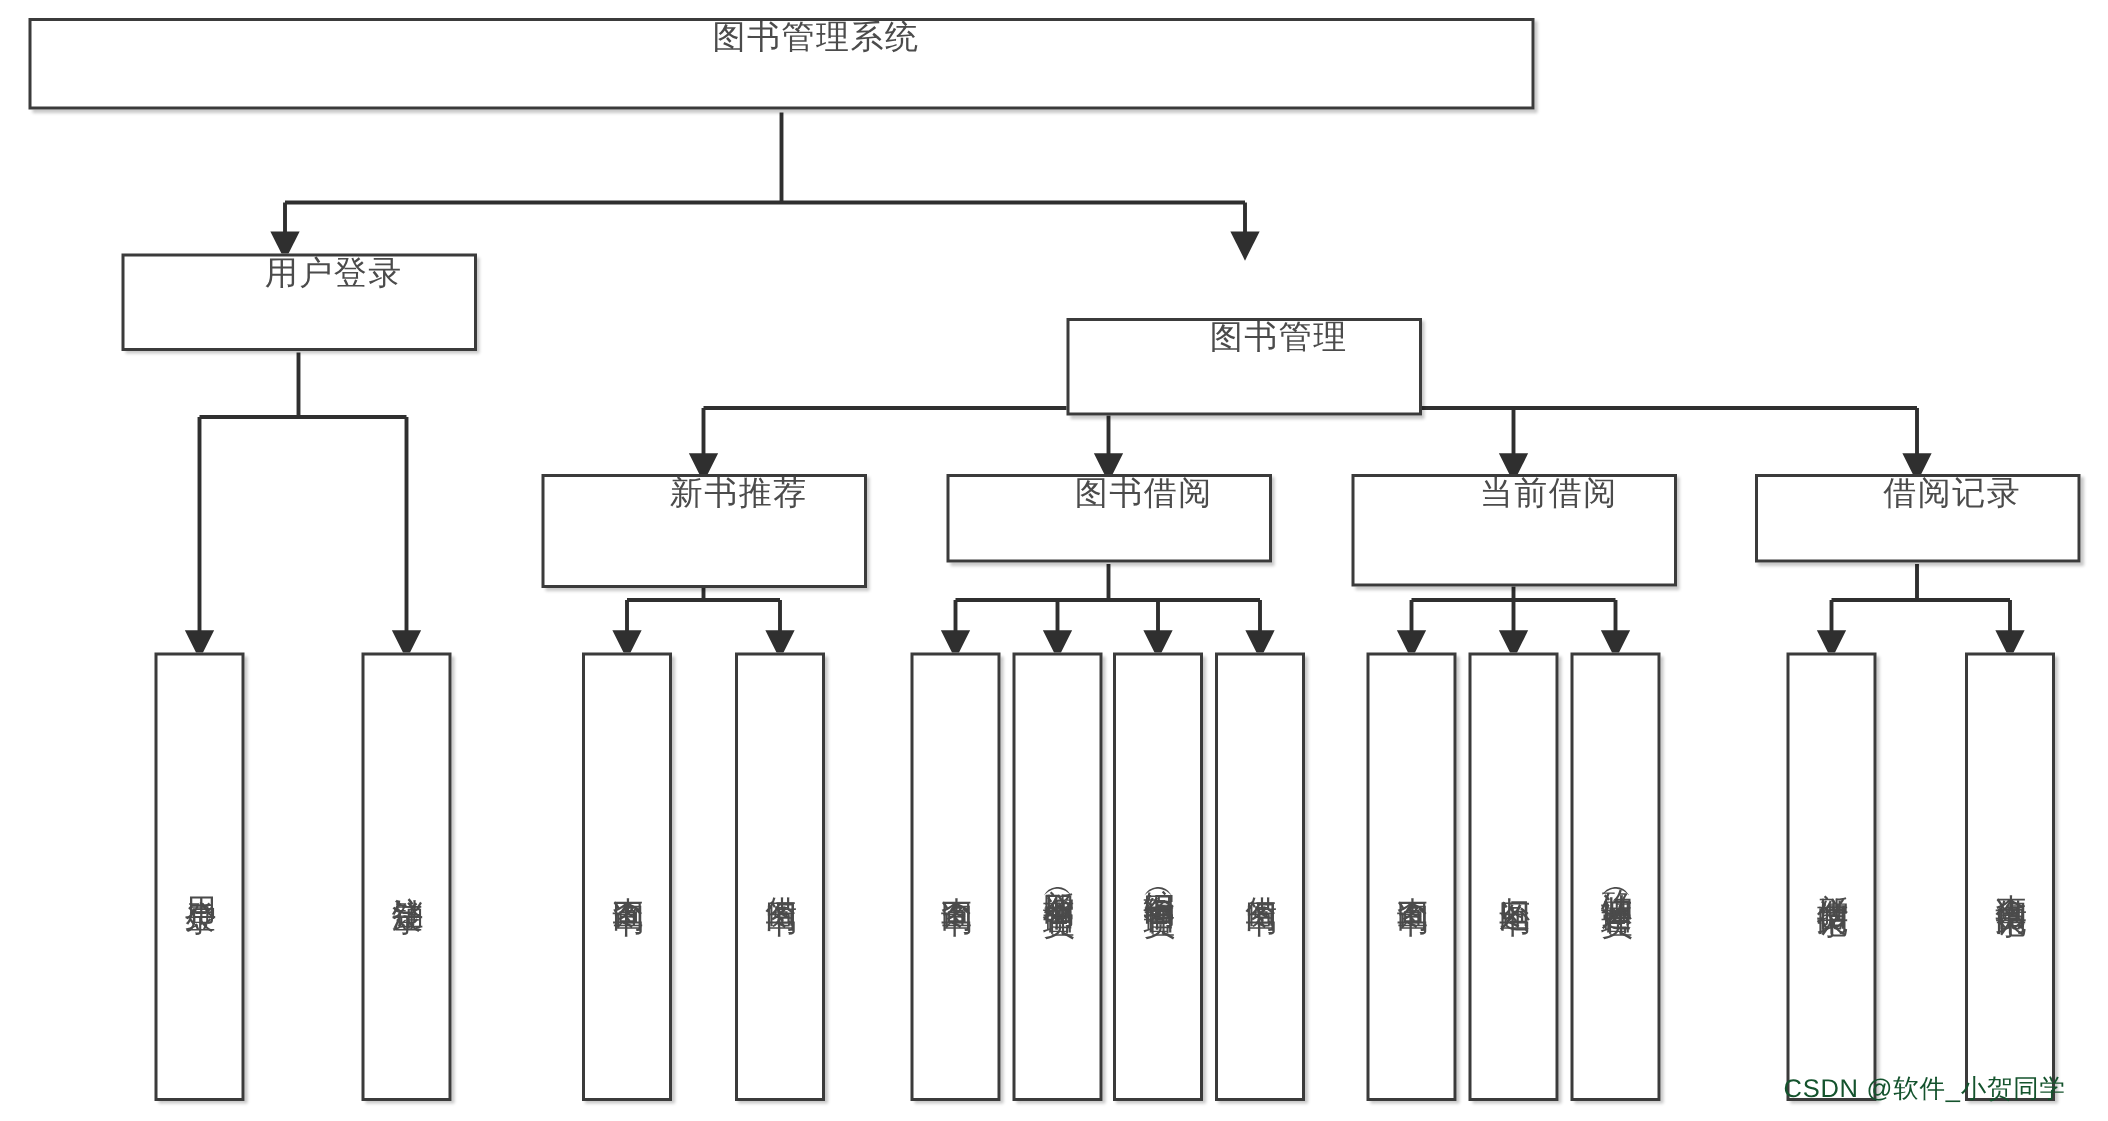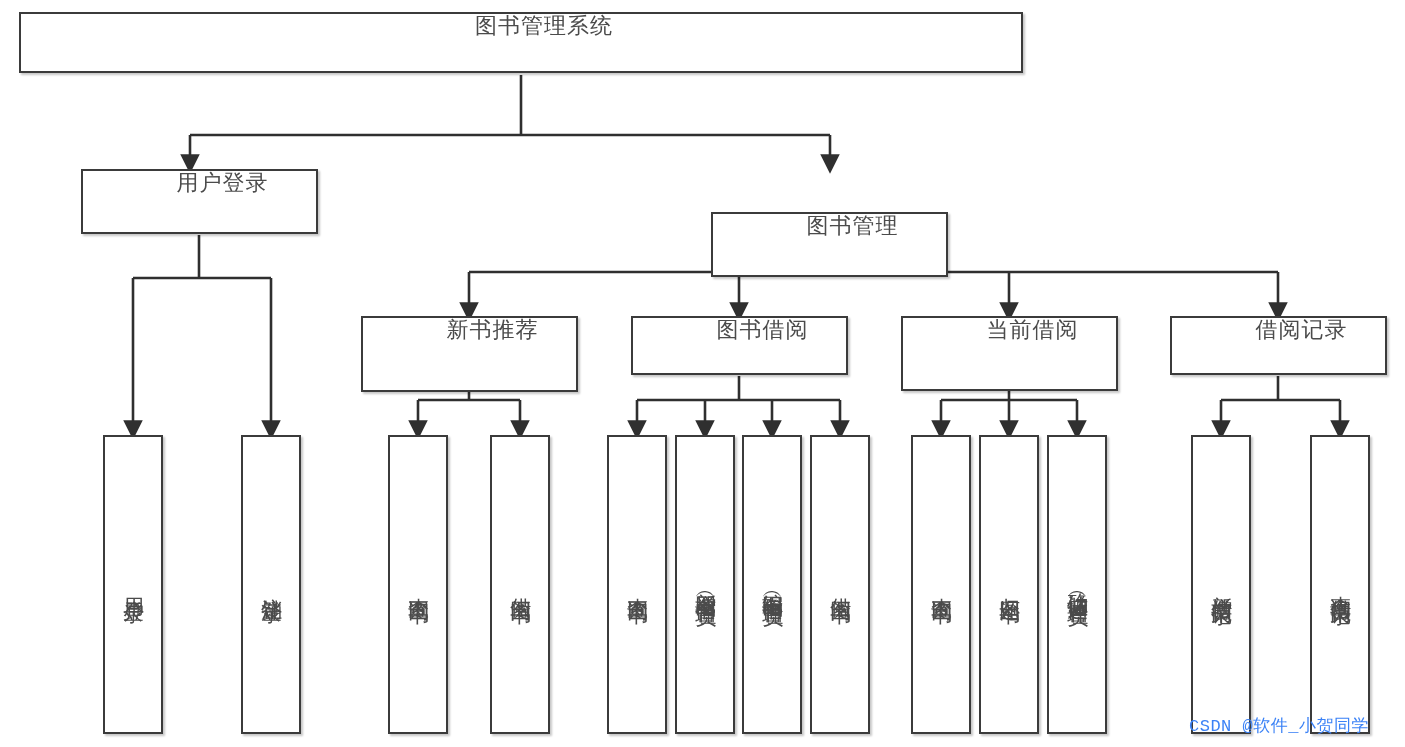--- a/index.html
+++ b/index.html
@@ -58,25 +58,25 @@
     color: #4b4b4b;
     text-align: center;
     max-height: 100%;
     overflow: visible;
   }
   .watermark {
     position: absolute;
     left: 1189px;
     top: 714px;
     font-size: 17px;
-    color: #3b82f6;
+    color: #14532d;
     letter-spacing: 0.5px;
     white-space: nowrap;
     z-index: 9;
-    font-family: Liberation Mono, monospace;
+    font-family: Liberation Sans, sans-serif;
   }
 </style>
 </head>
 <body>
 
 <div id="canvas">
 
   <svg class="wires" viewBox="0 0 1405 747" xmlns="http://www.w3.org/2000/svg">
     <defs>
       <marker id="arrow" viewBox="0 0 12 12" refX="6" refY="6" markerWidth="9" markerHeight="9" orient="auto-start-reverse">

